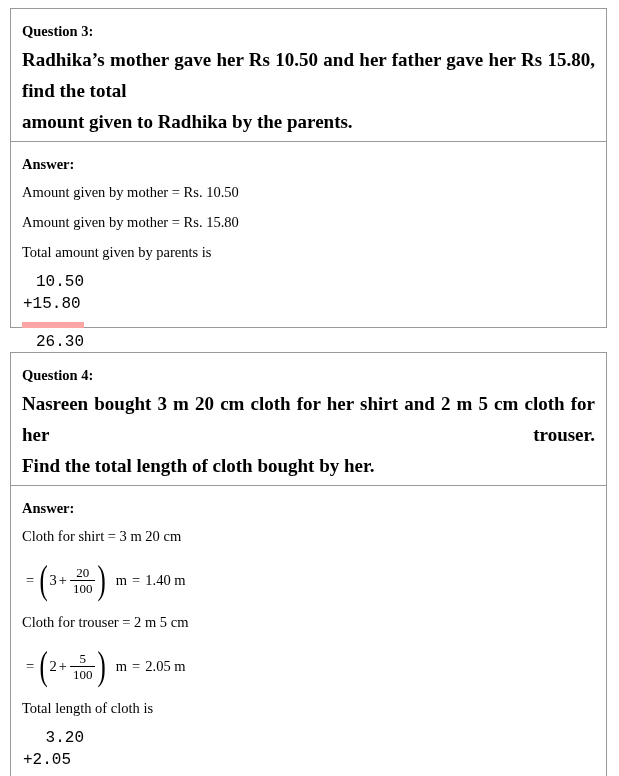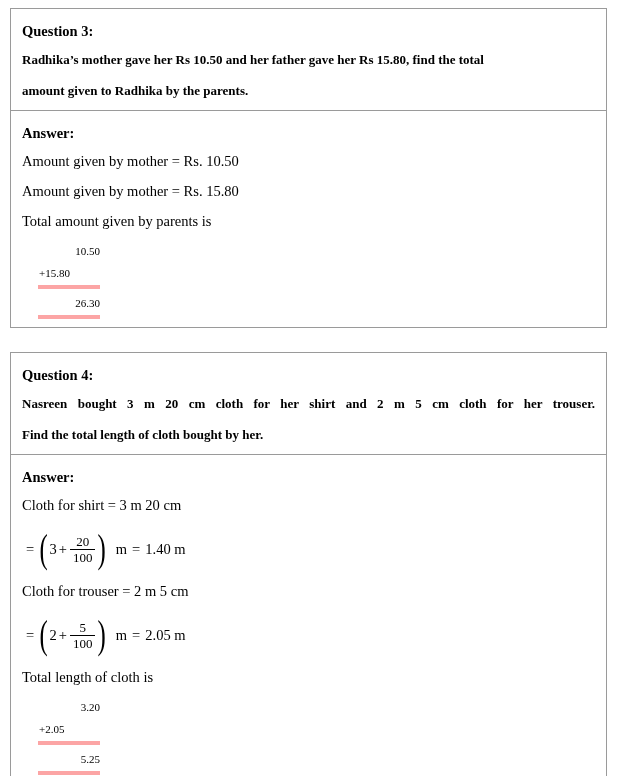--- a/index.html
+++ b/index.html
@@ -47,21 +47,21 @@
   }
 
   .q-head, .a-head {
     font-weight: bold;
     font-size: 14.5px;
     line-height: 26px;
     margin: 0;
   }
   .q-text {
     font-weight: bold;
-    font-size: 13px;
+    font-size: 19px;
     line-height: 31px;
     margin: 0;
     text-align: justify;
   }
   .q-text.justify-all {
     text-align: justify;
     text-align-last: justify;
   }
 
   .a-line {
@@ -70,31 +70,31 @@
     margin: 0;
     white-space: pre;
   }
 
   
   .sum {
     margin: 4px 0 4px 0;
     display: block;
   }
   .sum-row {
-    font-size: 11px;
+    font-size: 16px;
     line-height: 22px;
     width: 62px;
-    margin-left: 16px;
     text-align: right;
     box-sizing: border-box;
     white-space: pre;
+    font-family: Liberation Mono, monospace;
   }
   .sum-row.ruled {
-    border-bottom: 4px solid #fca5a5;
-    padding-bottom: 1px;
+    border-bottom: 6px solid #fca5a5;
+    padding-bottom: 7px;
   }
   .sum-row.addend {
     text-align: left;
     padding-left: 1px;
   }
   .sum-gap { height: 3px; }
 
   
   .mathline {
     margin: 6px 0 4px 0;

